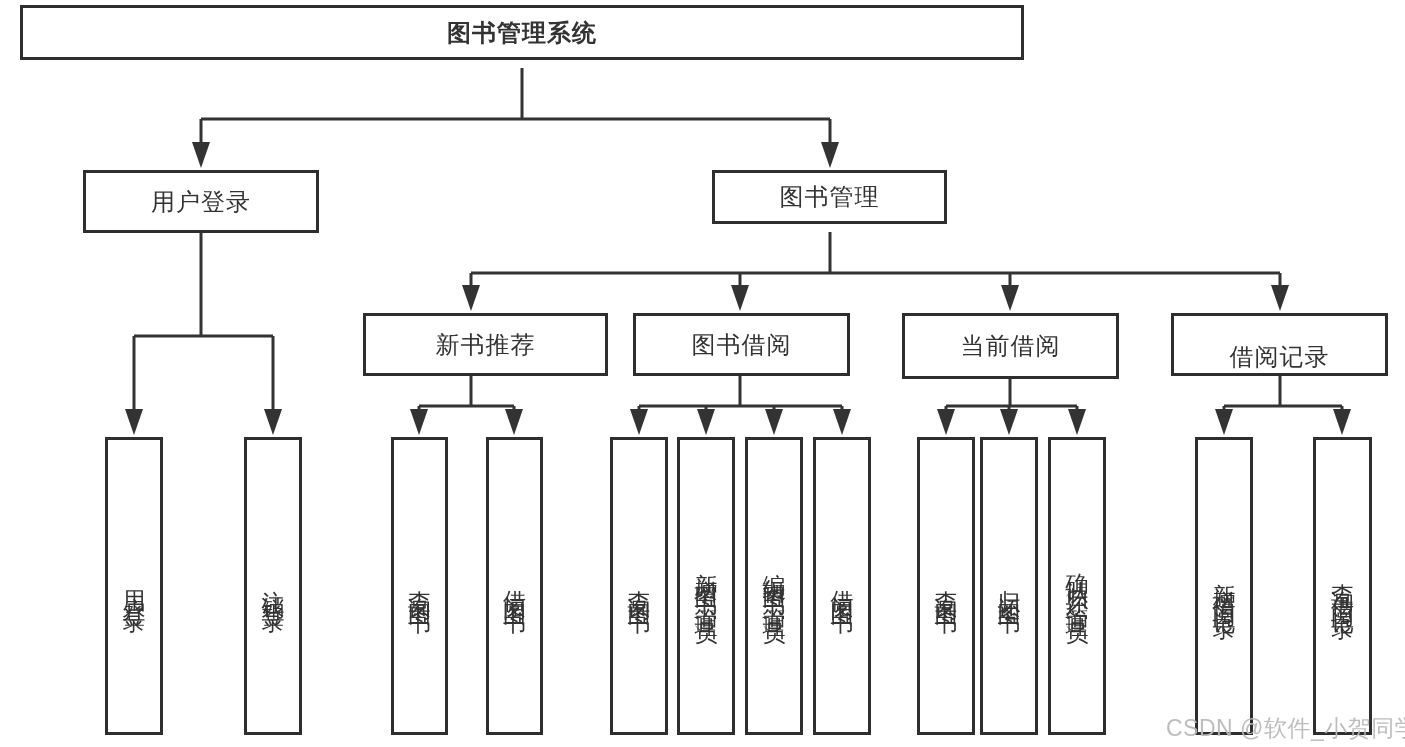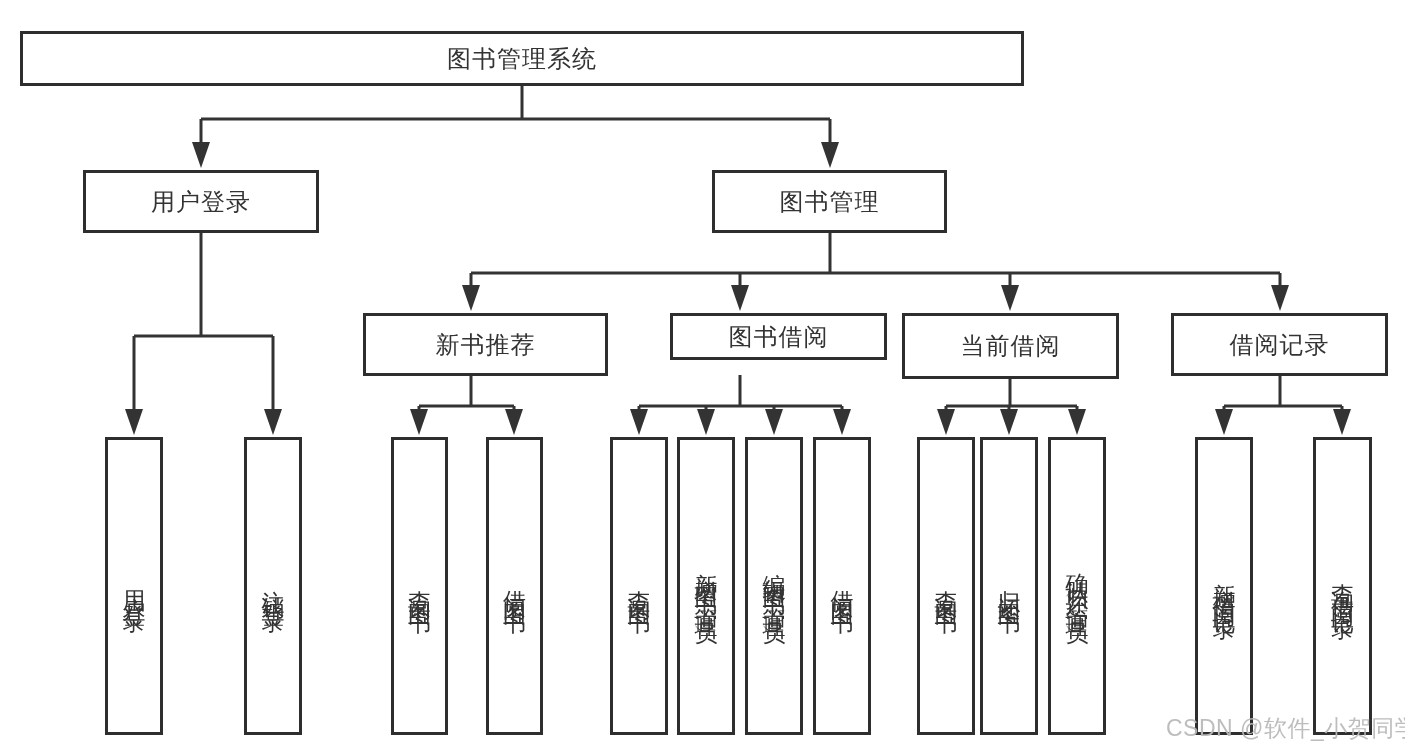--- a/index.html
+++ b/index.html
@@ -31,27 +31,27 @@
   .leaf .vtext{
     writing-mode:vertical-rl;
     text-orientation:mixed;
     font-size:23px;
     line-height:1;
     letter-spacing:7px;
     color:#333333;
     white-space:nowrap;
   }
   
-  #n-root{left:20px;top:31px;width:1004px;height:55px;}
+  #n-root{left:20px;top:5px;width:1004px;height:55px;font-weight:bold;}
   #n-user-login{left:83px;top:170px;width:236px;height:63px;}
-  #n-book-mgmt{left:712px;top:170px;width:235px;height:63px;}
+  #n-book-mgmt{left:712px;top:170px;width:235px;height:54px;}
   #n-new-book{left:363px;top:313px;width:245px;height:63px;}
-  #n-book-borrow{left:633px;top:313px;width:217px;height:47px;margin-left:37px;}
+  #n-book-borrow{left:633px;top:313px;width:217px;height:63px;}
   #n-current-borrow{left:902px;top:313px;width:217px;height:66px;}
-  #n-borrow-record{left:1171px;top:313px;width:217px;height:63px;}
+  #n-borrow-record{left:1171px;top:313px;width:217px;height:63px;align-items:flex-end;}
   .leaf{top:437px;height:298px;}
   #l-user-login{left:105px;width:58px;}
   #l-logout{left:244px;width:58px;}
   #l-query1{left:391px;width:57px;}
   #l-borrow1{left:486px;width:57px;}
   #l-query2{left:610px;width:58px;}
   #l-add-book{left:677px;width:58px;}
   #l-edit-book{left:745px;width:58px;}
   #l-borrow2{left:813px;width:58px;}
   #l-query3{left:917px;width:58px;}

